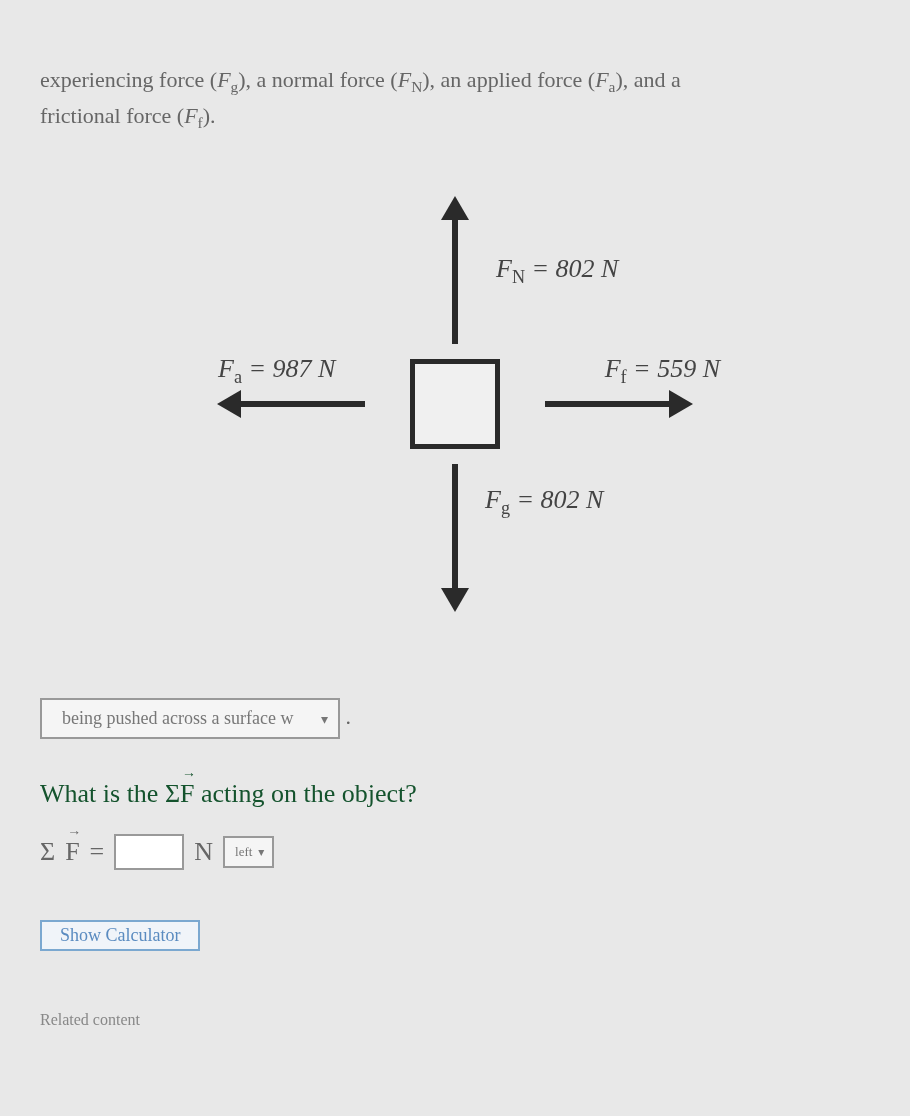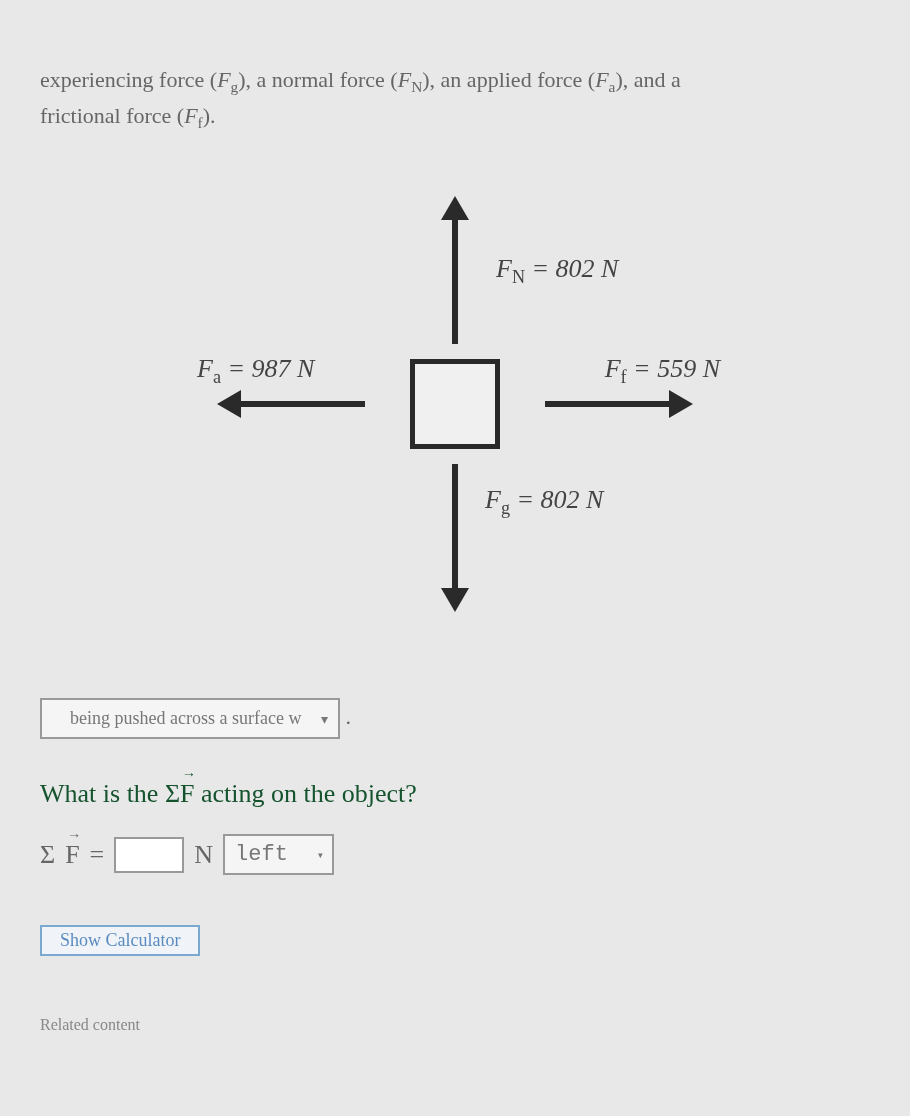--- a/index.html
+++ b/index.html
@@ -114,32 +114,32 @@
     .force-label {
       position: absolute;
       font-size: 26px;
       color: #444;
       font-family: 'Times New Roman', serif;
       font-style: italic;
       white-space: nowrap;
     }
     .label-fn { top: 60px; left: 341px; }
     .label-fg { bottom: 95px; left: 330px; }
-    .label-fa { top: 160px; left: 42px; }
+    .label-fa { top: 160px; left: 63px; }
     .label-ff { top: 160px; right: 35px; }
     .sub { font-size: 0.7em; vertical-align: sub; font-style: normal; }
     .question-row {
       font-size: 22px;
       color: #666;
       margin-bottom: 15px;
     }
     .dropdown {
       display: inline-block;
       border: 2px solid #999;
-      padding: 8px 35px 8px 28px;
+      padding: 8px 35px 8px 20px;
       font-size: 18px;
       color: #777;
       background: #f5f5f5;
       position: relative;
       margin-top: 8px;
       min-width: 300px;
     }
     .dropdown::after {
       content: '▾';
       position: absolute;
@@ -165,26 +165,25 @@
     .input-box {
       display: inline-block;
       width: 70px;
       height: 36px;
       border: 2px solid #999;
       background: #fff;
     }
     .small-dropdown {
       display: inline-block;
       border: 2px solid #999;
-      padding: 6px 44px 6px 10px;
-      font-size: 22px;
+      padding: 6px 20px 6px 10px;
+      font-size: 13px;
       color: #777;
       background: #f5f5f5;
       position: relative;
-      font-family: Liberation Mono, monospace;
     }
     .small-dropdown::after {
       content: '▾';
       position: absolute;
       right: 8px;
       top: 50%;
       transform: translateY(-50%);
       font-size: 12px;
     }
     .show-calc {

